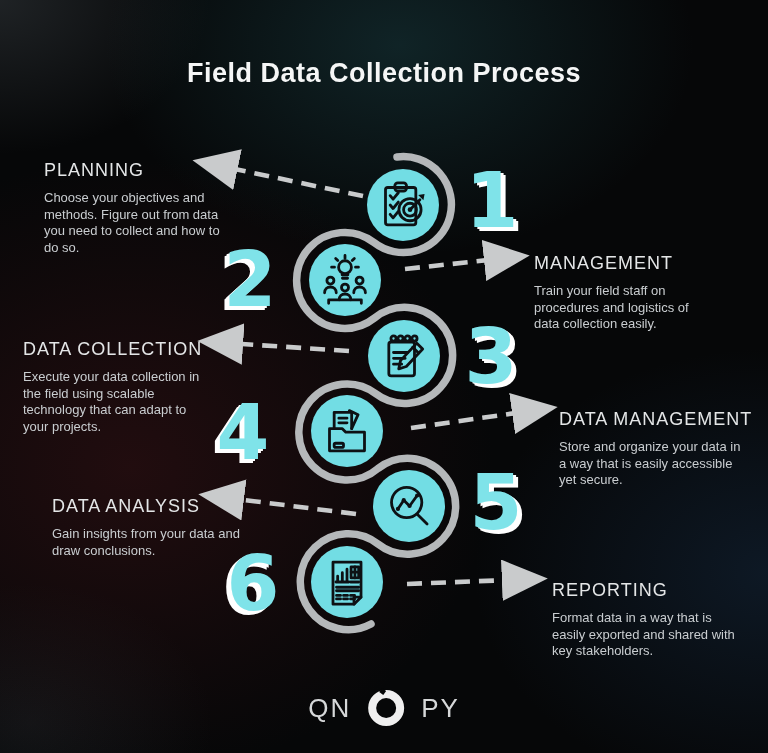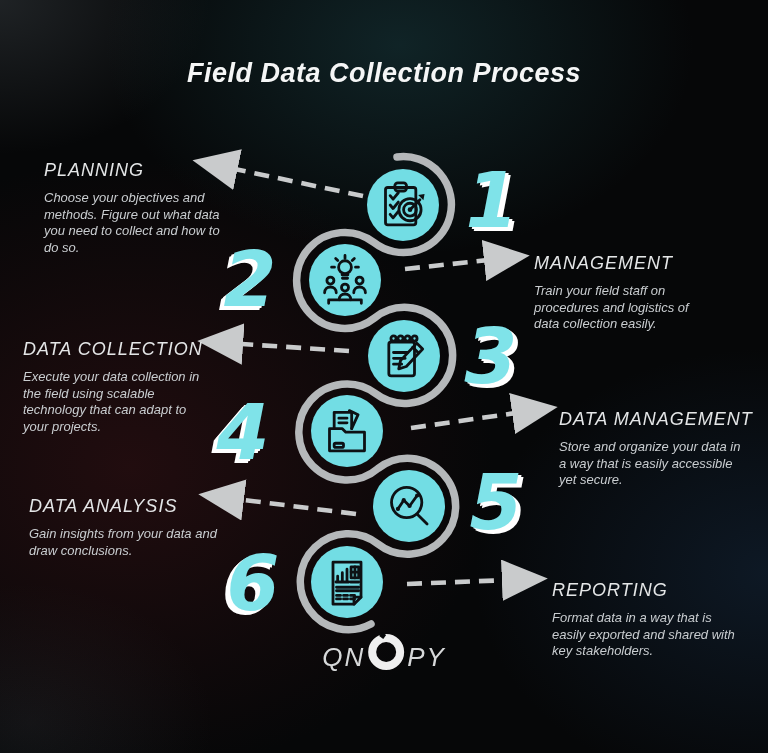--- a/index.html
+++ b/index.html
@@ -8,21 +8,20 @@
     width:768px;height:753px;
     overflow:hidden;
     font-family:"Liberation Sans","DejaVu Sans",sans-serif;
     background:
       radial-gradient(420px 300px at 52% 6%, rgba(32,82,88,.38), transparent 70%),
       radial-gradient(300px 220px at 0% 0%, rgba(95,105,112,.28), transparent 70%),
       radial-gradient(520px 440px at 17% 62%, rgba(78,22,26,.38), transparent 70%),
       radial-gradient(420px 320px at 100% 76%, rgba(30,62,98,.32), transparent 70%),
       radial-gradient(260px 200px at 4% 96%, rgba(70,80,88,.18), transparent 70%),
       #060708;
-    font-style: italic;
   }
   .main-title{
     position:absolute;left:0;top:58px;width:100%;
     text-align:center;color:#f5f6f6;font-size:27px;font-weight:800;
     letter-spacing:.5px;
   }
   
   .overlay{position:absolute;left:0;top:0;}
   
   .disc{
@@ -45,22 +44,22 @@
   .step-text{position:absolute;margin-top:12px;}
   .step-title{
     color:#e4e6e7;font-size:18px;font-weight:400;letter-spacing:1px;
     margin:0 0 9px 0;white-space:nowrap;
   }
   .step-desc{
     color:#c9cdd0;font-size:13px;line-height:1.27;margin:0;
   }
   
   .logo{
-    position:absolute;left:50%;top:652px;transform:translate(-50%,-50%);
-    display:flex;align-items:flex-end;gap:2px;
+    position:absolute;left:50%;top:708px;transform:translate(-50%,-50%);
+    display:flex;align-items:center;gap:16px;
   }
   .logo-letters{
     color:#d6d8d9;font-size:26px;font-weight:400;letter-spacing:2px;line-height:1;
   }
   .logo-ring{
     width:20px;height:20px;border:8px solid #efefef;border-radius:50%;
     margin:0 1px;position:relative;
   }
   .logo-ring::before{
     content:"";position:absolute;left:4px;top:-9px;width:5px;height:5px;
@@ -105,21 +104,21 @@
       <circle class="icon-stroke" cx="30" cy="28" r="9.5" fill="#72dde4"></circle>
       <circle class="icon-stroke" cx="30" cy="28" r="5.5"></circle>
       <circle class="icon-fill" cx="30" cy="28" r="2"></circle>
       <path class="icon-stroke" d="M30 28 L38.5 19.5"></path>
       <path class="icon-fill" d="M37 15.5l5.5-1-1 5.5-4.5-4.5z"></path>
     </svg>
   </div>
   <div class="num num-right" style="left:492px;top:201px">1</div>
   <div class="step-text" style="left:44px;top:148px;width:200px">
     <div class="step-title">PLANNING</div>
-    <p class="step-desc" style="width:178px">Choose your objectives and methods. Figure out what data you need to collect and how to do so.</p>
+    <p class="step-desc" style="width:178px">Choose your objectives and methods. Figure out from data you need to collect and how to do so.</p>
   </div>
 
   <div class="disc" style="left:345px;top:280px">
     <svg viewBox="0 0 48 48">
       <circle class="icon-stroke" cx="24" cy="13" r="5.5"></circle>
       <path class="icon-stroke" d="M21.5 19.5h5M21.8 22.5h4.4"></path>
       <path class="icon-stroke" d="M24 3v2.5M16 5.5l1.8 1.8M32 5.5l-1.8 1.8M12.5 13h2.5M33 13h2.5"></path>
       <circle class="icon-stroke" cx="11.5" cy="24.5" r="3"></circle>
       <path class="icon-stroke" d="M6.5 35c0-3 2.2-5 5-5s5 2 5 5"></path>
       <circle class="icon-stroke" cx="36.5" cy="24.5" r="3"></circle>
@@ -173,21 +172,21 @@
       <circle class="icon-stroke" cx="22" cy="21" r="13"></circle>
       <path class="icon-stroke" d="M14.5 26.5l5-7.5 5 5 6.5-9"></path>
       <circle class="icon-fill" cx="14.5" cy="26.5" r="1.8"></circle>
       <circle class="icon-fill" cx="19.5" cy="19" r="1.8"></circle>
       <circle class="icon-fill" cx="24.5" cy="24" r="1.8"></circle>
       <circle class="icon-fill" cx="31" cy="15" r="1.8"></circle>
       <path class="icon-stroke" d="M31.5 31.5l8 8" stroke-width="4.6"></path>
     </svg>
   </div>
   <div class="num num-right" style="left:496px;top:503px">5</div>
-  <div class="step-text" style="left:29px;top:484px;width:240px">
+  <div class="step-text" style="left:52px;top:484px;width:240px">
     <div class="step-title">DATA ANALYSIS</div>
     <p class="step-desc" style="width:195px">Gain insights from your data and draw conclusions.</p>
   </div>
 
   <div class="disc" style="left:347px;top:582px">
     <svg viewBox="0 0 48 48">
       <path class="icon-stroke" d="M12 7h24v30l-6 6H12z"></path>
       <path class="icon-stroke" d="M30 43v-6h6"></path>
       <path class="icon-stroke" d="M16 24v-5M20 24v-8M24 24v-11M14.5 24h11"></path>
       <rect class="icon-stroke" x="27.5" y="11" width="6.5" height="9.5"></rect>

